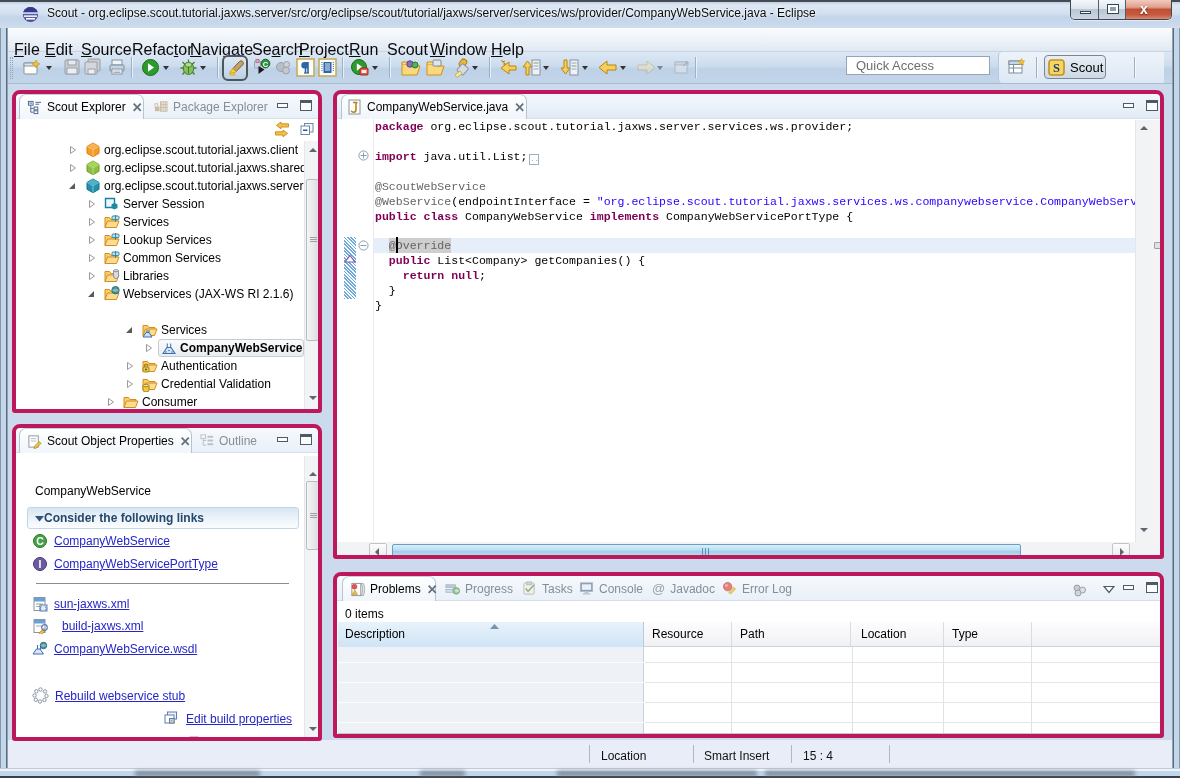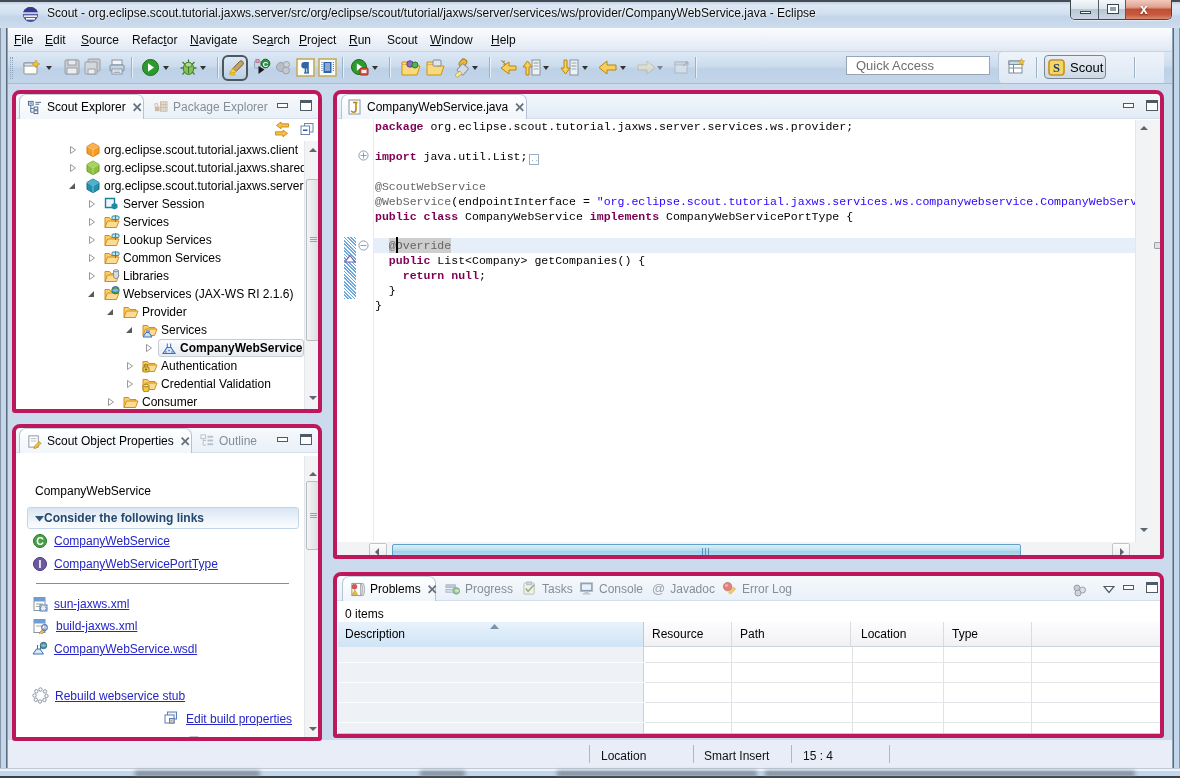--- a/index.html
+++ b/index.html
@@ -6,21 +6,21 @@
 .abs{position:absolute}
 
 #titlebar{left:0;top:0;width:1180px;height:28px;background:linear-gradient(#c2cfdf 0%,#dde8f5 12%,#d2e0ef 45%,#c3d5e9 58%,#c9d9ec 85%,#d0deee 100%);border-top:2px solid #434c55}
 #titletext{left:47px;top:6px;font-size:12px;color:#0a0a0a;white-space:nowrap;text-shadow:0 0 4px rgba(255,255,255,.9),0 0 2px rgba(255,255,255,.9)}
 #winbtns{left:1070px;top:0;width:102px;height:20px;display:flex;border:1px solid #3f474e;border-top:none;border-radius:0 0 5px 5px;overflow:hidden;box-shadow:0 1px 1px rgba(255,255,255,.5)}
 .wb{height:100%;position:relative;background:linear-gradient(#f4f8fb 0%,#dde6ee 45%,#b9c6d3 50%,#cbd8e4 100%)}
 #wbmin{width:28px;border-right:1px solid #545c64}
 #wbmax{width:27px;border-right:1px solid #545c64}
 #wbclose{width:45px;background:linear-gradient(#f2cabe 0%,#dfa08f 38%,#c24e34 50%,#c65a40 78%,#dc8a70 100%)}
 #menubar{left:8px;top:28px;width:1164px;height:24px;background:linear-gradient(#fafcfe,#e7edf6 80%,#dfe7f2);border-bottom:1px solid #c8d4e2}
-.menuitem{position:absolute;top:33px;font-size:12px;color:#0a0a0a}
+.menuitem{position:absolute;top:41px;font-size:16px;color:#0a0a0a}
 #toolbar{left:8px;top:52px;width:1164px;height:32px;background:linear-gradient(#dce8f5 0%,#ccdcee 45%,#bdd1e7 55%,#c3d5e9 100%);border-bottom:1px solid #a8bdd2}
 .tsep{position:absolute;top:57px;width:1px;height:21px;background:#9fb2c4;box-shadow:1px 0 0 rgba(255,255,255,.6)}
 .ticon{position:absolute;top:58px}
 .tarrow{position:absolute;top:66px;width:0;height:0;border-left:3.5px solid transparent;border-right:3.5px solid transparent;border-top:4px solid #333}
 #qa{left:846px;top:56px;width:144px;height:19px;background:#fff;border:1px solid #97a5b2;color:#6e6e6e;font-size:13px;padding:1px 0 0 9px}
 #persp{left:998px;top:52px;width:166px;height:31px;background:linear-gradient(#eef3fa,#dde8f4);border-left:1px solid #b7c9da;border-radius:4px 0 0 4px}
 #scoutbtn{left:1044px;top:55px;width:62px;height:24px;border:1px solid #7a8793;border-radius:4px;background:linear-gradient(#e9eef5,#ccd9e6);display:flex;align-items:center}
 
 #bleft,#bright{top:28px;height:740px;width:8px}
 #bleft{left:0;background:linear-gradient(90deg,#8794a3 0 1px,#c3d7ec 1px 6px,#5a6a77 6px 7px,#93a2b1 7px 8px)}
@@ -409,29 +409,20 @@
       <svg style="position:absolute;left:71px;top:5px" width="8" height="8" viewBox="0 0 8 8">
         <path d="M7 1v6H1z" fill="#5a5a5a"></path>
       </svg>
       <span style="position:absolute;left:88px;top:1px"><svg width="16" height="16" viewBox="0 0 16 16">
           <use href="#folder"></use>
           <circle cx="11.5" cy="4.2" r="3.7" fill="#7fb3e8" stroke="#2d5f94"></circle>
           <path d="M8.2 3.2c2-1.5 4.6-1.5 6.6 0M8.2 5.4c2 1.5 4.6 1.5 6.6 0" stroke="#3f8f3f" fill="none" stroke-width="1.2"></path>
         </svg></span>
       <span style="position:absolute;left:107px;top:2px">Webservices (JAX-WS RI 2.1.6)</span>
     </div>
-  <div class="trow" style="left:0;top:209px;width:310px">
-      <svg style="position:absolute;left:90px;top:5px" width="8" height="8" viewBox="0 0 8 8">
-        <path d="M7 1v6H1z" fill="#5a5a5a"></path>
-      </svg>
-      <span style="position:absolute;left:107px;top:1px"><svg width="16" height="16" viewBox="0 0 16 16">
-          <use href="#folder"></use>
-        </svg></span>
-      <span style="position:absolute;left:126px;top:2px">Provider</span>
-    </div>
   <div class="trow" style="left:0;top:227px;width:310px">
       <svg style="position:absolute;left:109px;top:5px" width="8" height="8" viewBox="0 0 8 8">
         <path d="M7 1v6H1z" fill="#5a5a5a"></path>
       </svg>
       <span style="position:absolute;left:126px;top:1px"><svg width="16" height="16" viewBox="0 0 16 16">
           <use href="#folder"></use>
           <path d="M1 15l3-4.5h3L10 15z" fill="#cfe0f2" stroke="#3c6eb4"></path>
           <path d="M5 8v2.5M7 8v2.5" stroke="#3c6eb4"></path>
         </svg></span>
       <span style="position:absolute;left:145px;top:2px">Services</span>
@@ -548,21 +539,21 @@
       <span class="link" style="margin-left:6px">sun-jaxws.xml</span>
     </div>
   <div class="lrow" style="left:16px;top:190px">
       <svg width="16" height="16" viewBox="0 0 16 16">
         <rect x="2" y="1.5" width="11" height="13" fill="#fff" stroke="#8a93a0"></rect>
         <rect x="2" y="1.5" width="11" height="4" fill="#6d9fd4"></rect>
         <line x1="4" y1="8" x2="11" y2="8" stroke="#a0a8b2"></line>
         <path d="M7 15l4.5-4.5 2 2L9 17z" fill="#f0b450" stroke="#b8860b" stroke-width=".7"></path>
         <circle cx="12.5" cy="9.5" r="2.8" fill="none" stroke="#5a7eb4" stroke-width="1.2"></circle>
       </svg>
-      <span class="link" style="margin-left:8px">build-jaxws.xml</span>
+      <span class="link" style="margin-left:14px">build-jaxws.xml</span>
     </div>
   <div class="lrow" style="left:16px;top:213px">
       <svg width="16" height="16" viewBox="0 0 16 16">
         <path d="M1 13l3.5-5h3.5l3.5 5z" fill="#dbe7f5" stroke="#3c6eb4"></path>
         <path d="M5.5 4v4M8.5 4v4" stroke="#3c6eb4"></path>
         <circle cx="11.5" cy="4.5" r="3.2" fill="#7fb3e8" stroke="#2d5f94"></circle>
         <path d="M8.5 3.5c2-1.3 4.2-1.3 6 0M8.5 5.5c2 1.3 4.2 1.3 6 0" stroke="#3f8f3f" fill="none"></path>
       </svg>
       <span class="link" style="margin-left:6px">CompanyWebService.wsdl</span>
     </div>

